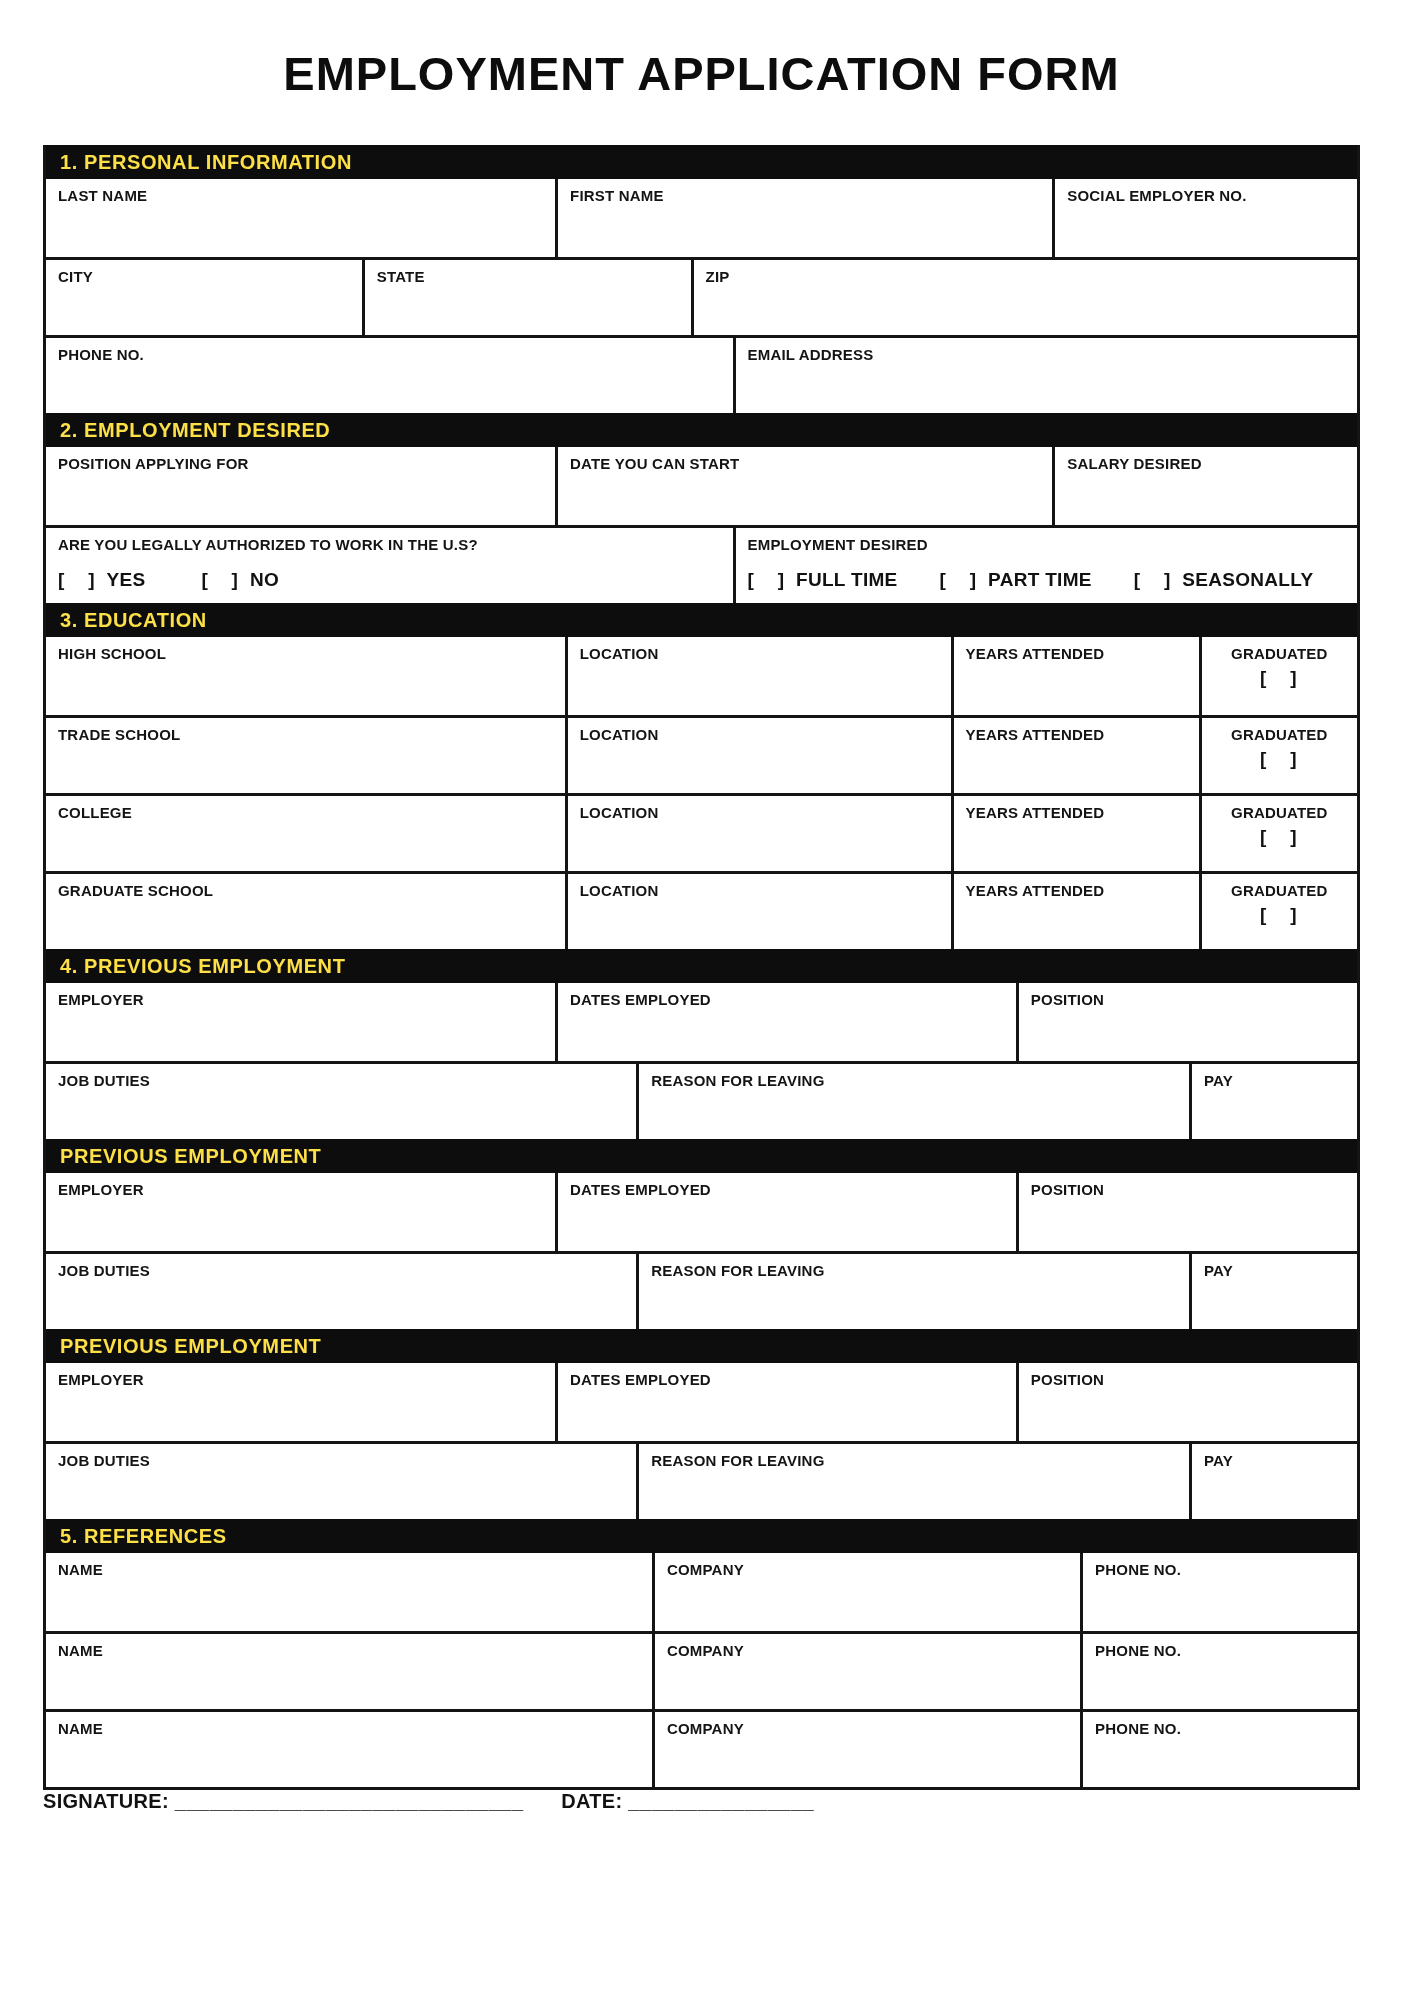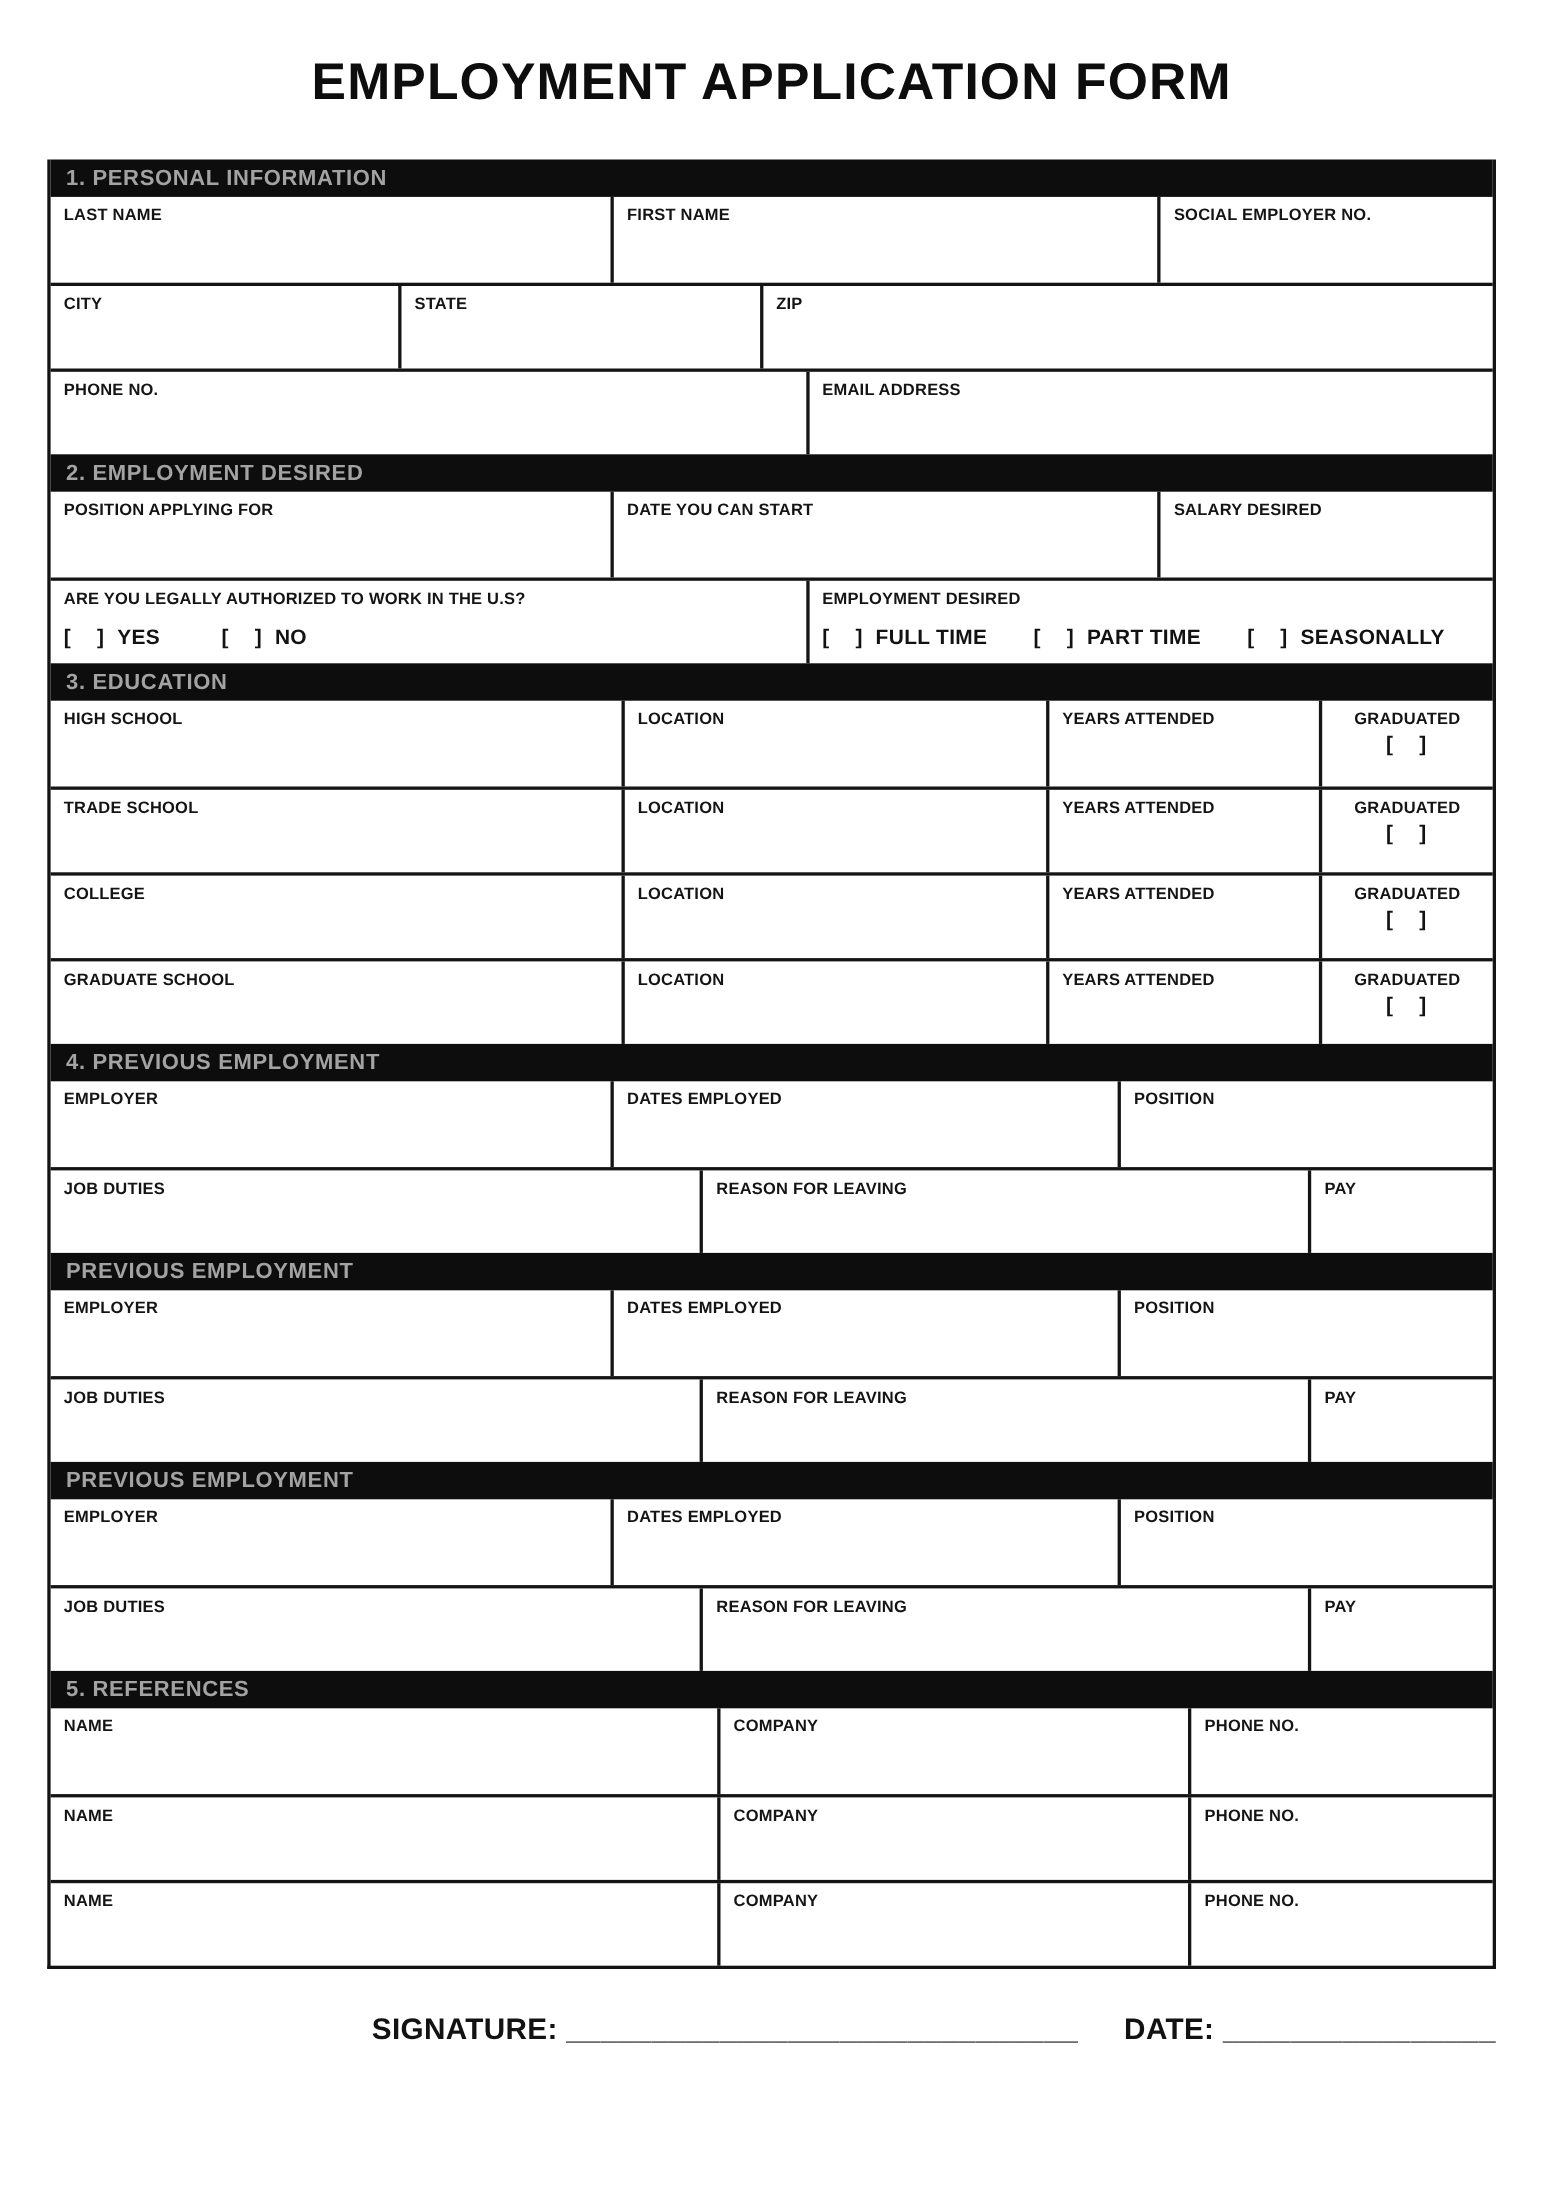--- a/index.html
+++ b/index.html
@@ -19,21 +19,21 @@
     font-weight: 800;
     letter-spacing: 1px;
     margin: 6px 0 44px 0;
     color: #0d0d0d;
   }
 
   .form { border: 3px solid #141414; border-top: none; }
 
   .bar {
     background: #0d0d0d;
-    color: #a3a3a3;
+    color: #fde047;
     height: 34px;
     display: flex;
     align-items: center;
     padding: 0 14px;
     font-size: 20px;
     font-weight: 600;
     letter-spacing: 0.6px;
   }
 
   .row { display: flex; height: 78px; border-top: 3px solid #141414; gap: 47px; }
@@ -69,23 +69,22 @@
     max-width: 1165px;
     margin: 38px auto 0 auto;
     text-align: center;
     font-size: 16.5px;
     font-weight: 500;
     line-height: 1.55;
     color: #141414;
   }
 
   .sig-row {
-    margin-top: 40px;
-    text-align: right;
-    font-size: 27px;
+    text-align: left;
+    font-size: 20px;
     font-weight: 700;
     letter-spacing: 0.3px;
     white-space: nowrap;
   }
   .sig-row .gap { display: inline-block; width: 26px; }
   .line { font-weight: 700; letter-spacing: 0.5px; }
 </style>
 </head>
 <body>
 

